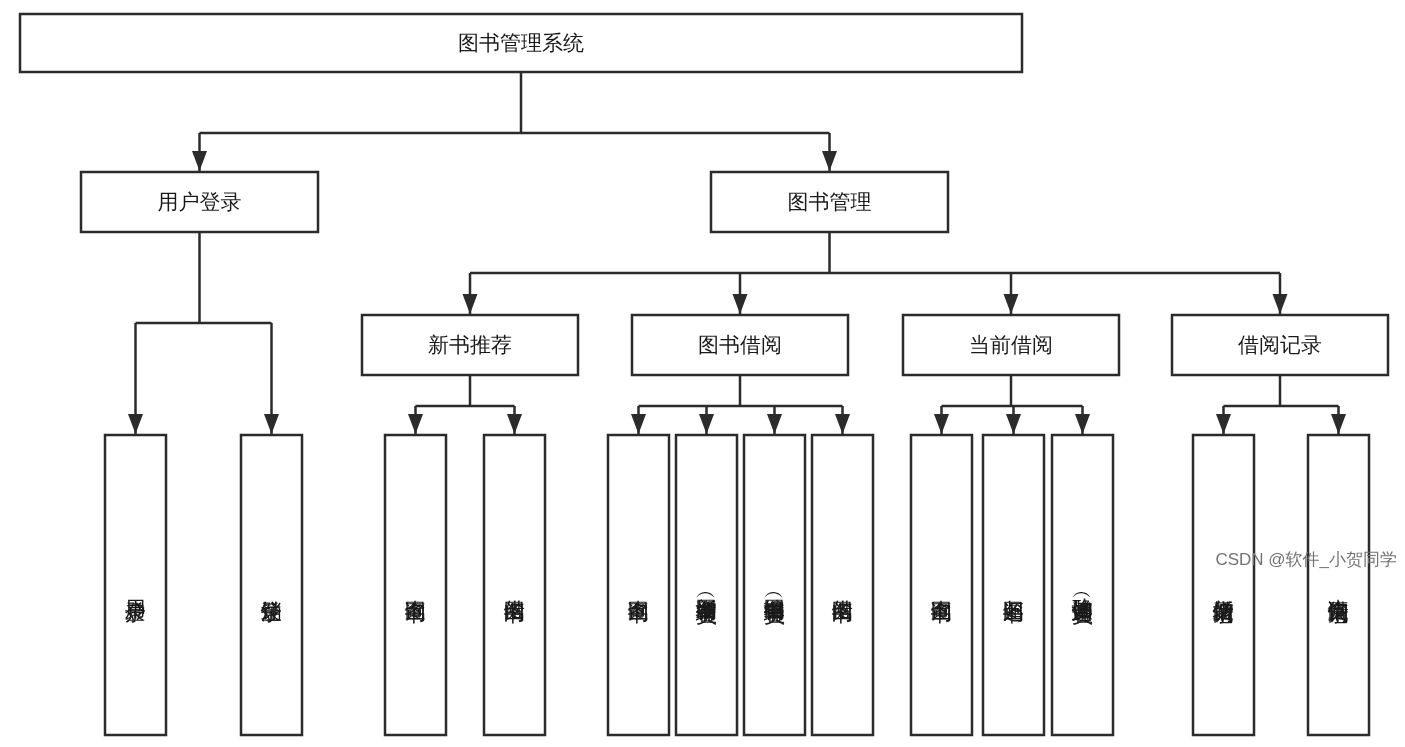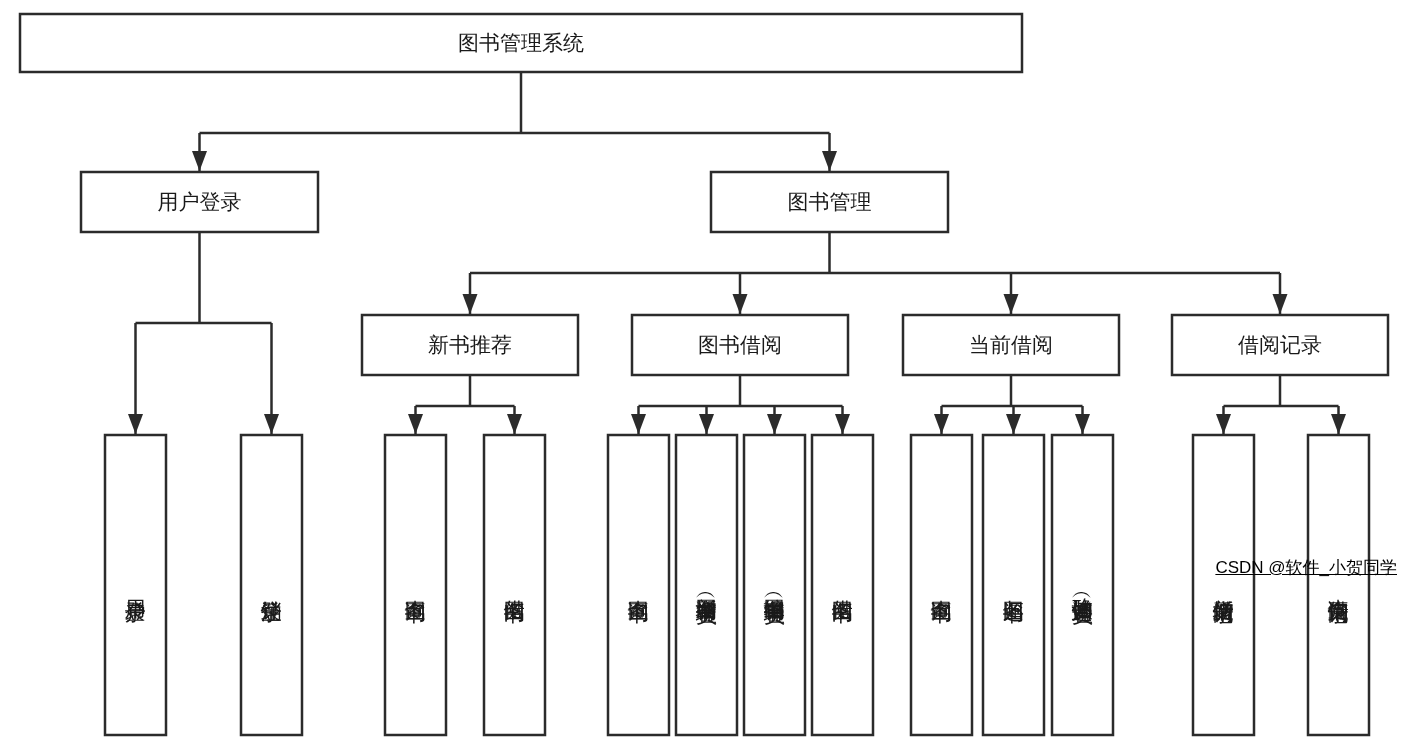--- a/index.html
+++ b/index.html
@@ -59,27 +59,26 @@
     font-family: "Liberation Sans", "DejaVu Sans", sans-serif;
     font-size: 21px;
     line-height: 1.12;
     color: #1a1a1a;
     letter-spacing: 1px;
     white-space: nowrap;
   }
   .watermark {
     position: absolute;
     right: 8px;
-    bottom: 10px;
+    bottom: 18px;
     font-family: "Liberation Sans", "DejaVu Sans", sans-serif;
     font-size: 17px;
-    color: #000000;
+    color: #737373;
     white-space: nowrap;
     user-select: none;
-    text-decoration: underline;
   }
 </style>
 </head>
 <body>
 
 <div id="diagram-root">
 
   <svg class="flow" viewBox="0 0 1405 747">
     <g id="connector-layer">
         <line x1="521" y1="72" x2="521" y2="133" class="connector"></line>

